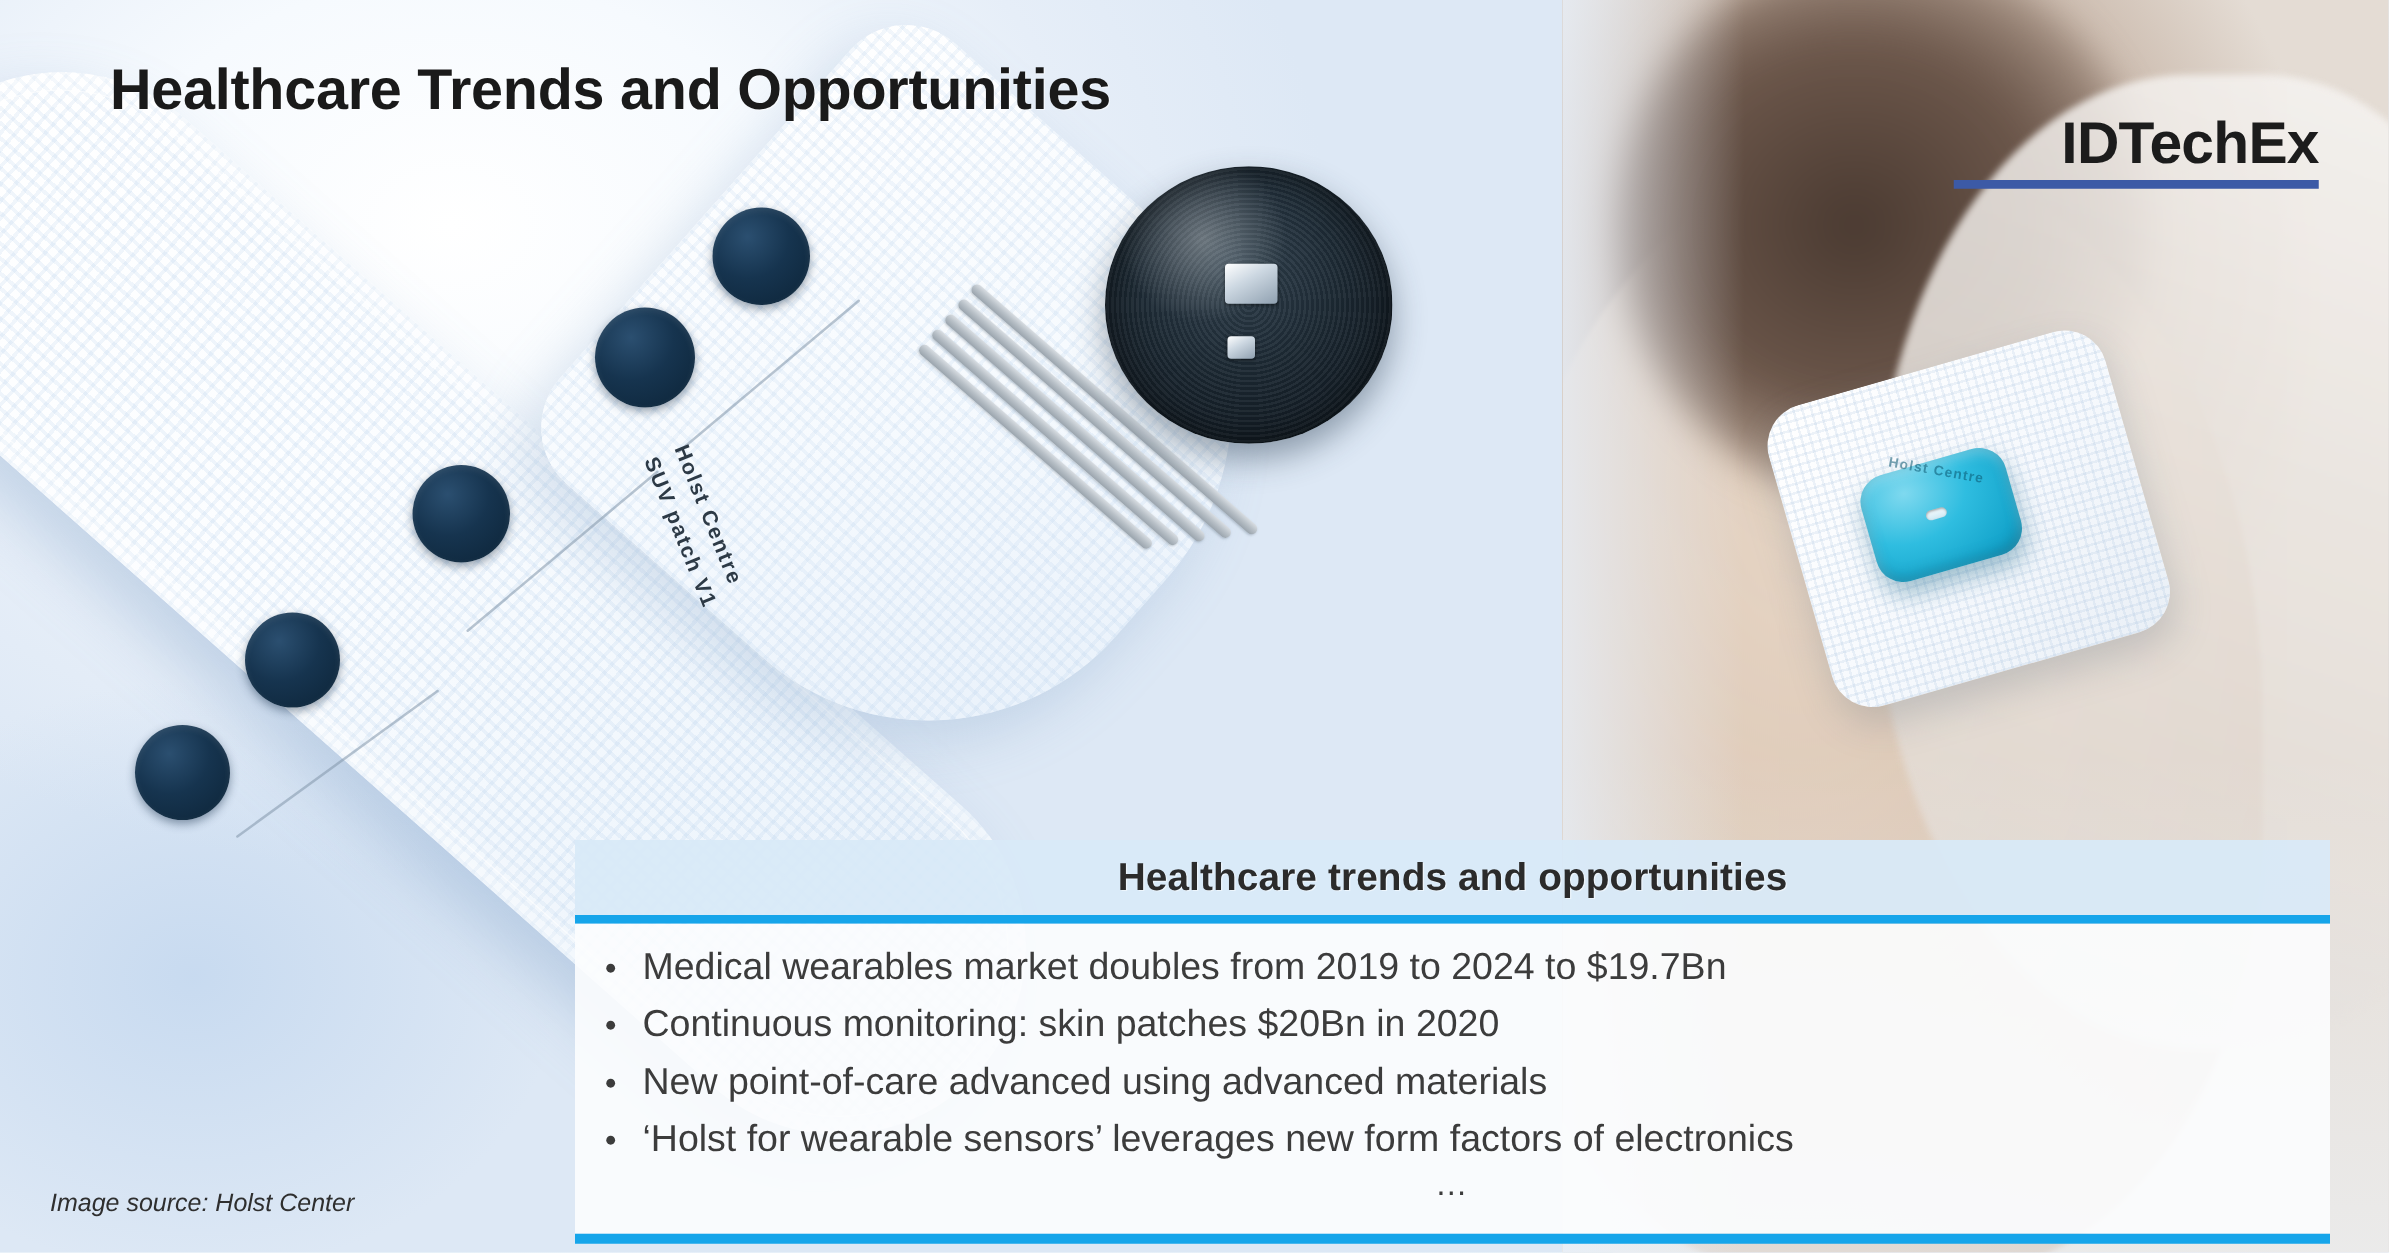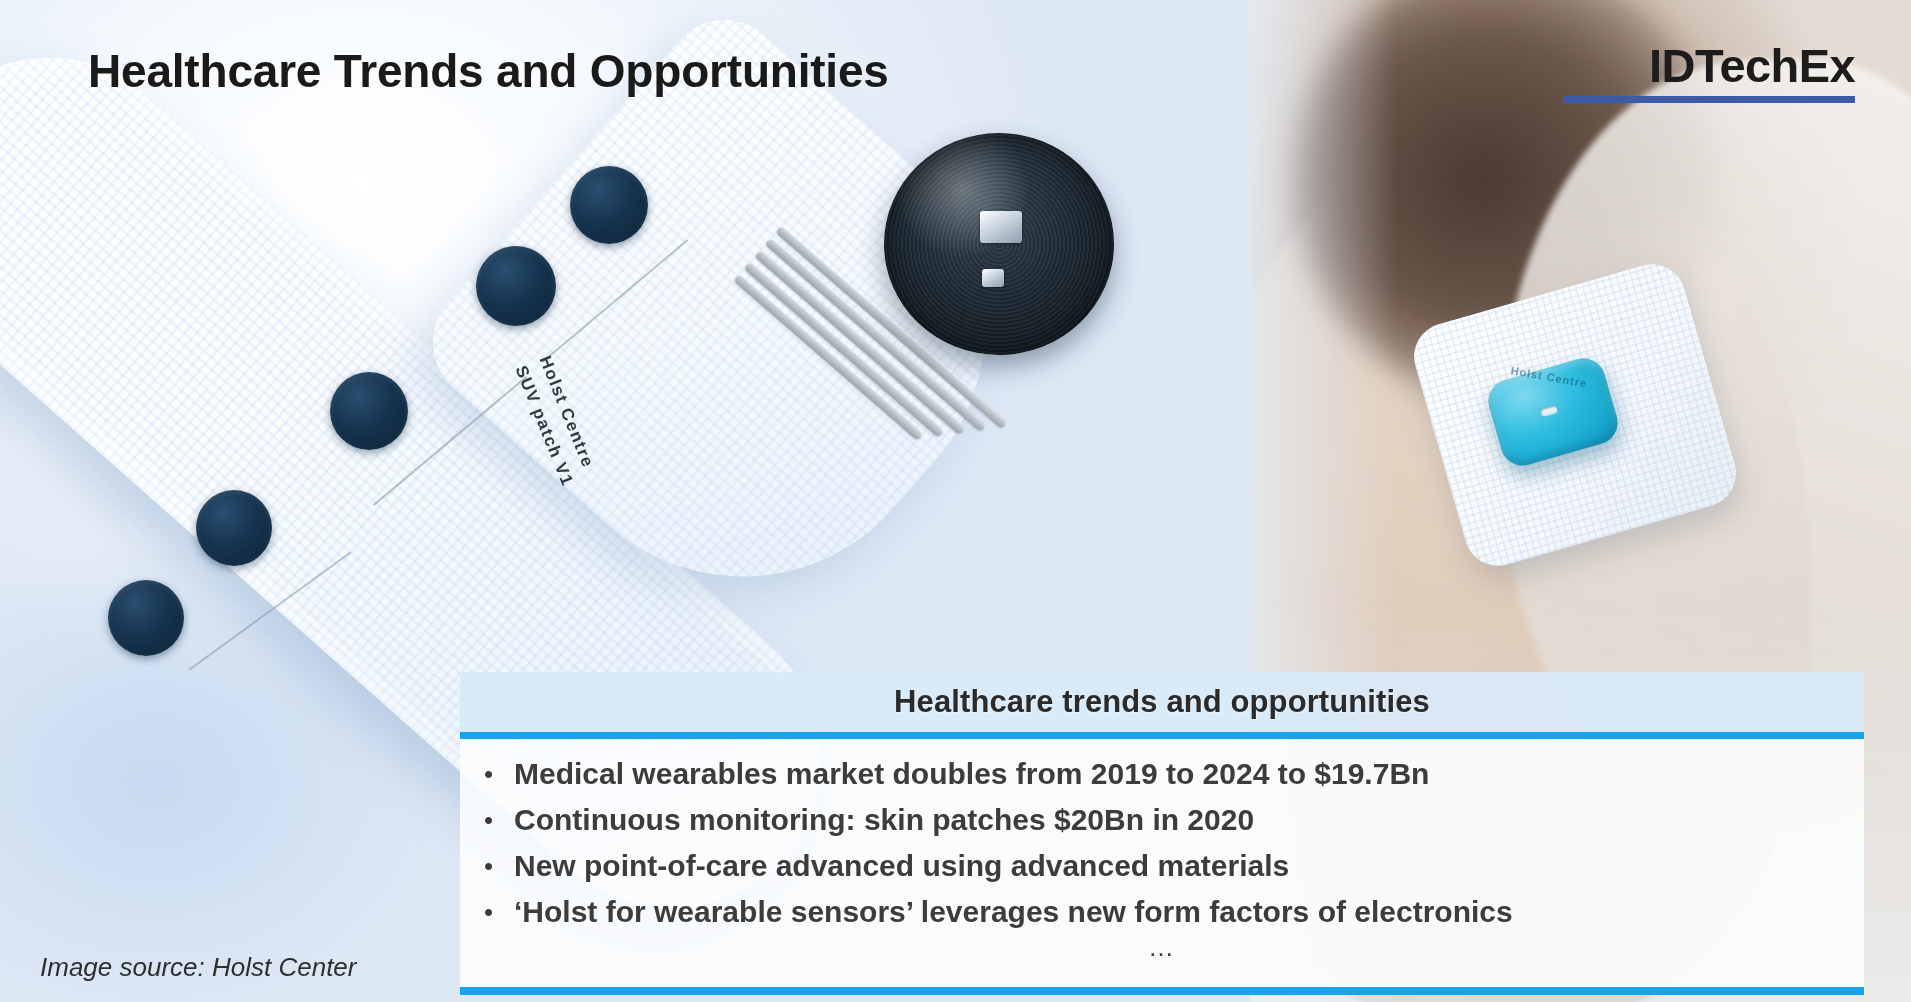--- a/index.html
+++ b/index.html
@@ -141,21 +141,21 @@
   }
 
   
   .slide-title{
     position:absolute;left:88px;top:44px;
     font-size:46px;font-weight:bold;color:#1a1a1a;letter-spacing:-.2px;white-space:nowrap;
     text-shadow:1px 1px 0 rgba(255,255,255,.55);
   }
   .logo-wrap{position:absolute;right:56px;top:42px;text-align:right;}
   .logo-text{
-    font-size:47px;font-weight:bold;color:#1c1c1c;letter-spacing:-.6px;line-height:1;
+    font-size:47px;font-weight:bold;color:#1c1c1c;letter-spacing:-.6px;line-height:1;margin-top:48px;
   }
   .logo-rule{margin-top:7px;height:7px;width:292px;background:#3c5aa6;}
 
   
   .content-box{
     position:absolute;left:460px;top:672px;width:1404px;height:323px;
   }
   .box-head{
     height:60px;background:rgba(216,233,247,.93);
     display:flex;align-items:center;justify-content:center;
@@ -171,29 +171,29 @@
     padding:12px 0 0 0;height:calc(323px - 60px - 7px - 8px);box-sizing:border-box;
   }
   ul.bullets{margin:0;padding:0;list-style:none;}
   ul.bullets li{
     display:flex;align-items:flex-start;
     font-size:30px;color:#3c3c3c;line-height:44px;padding:1px 0 1px 24px;
   }
   ul.bullets li .dot{
     width:30px;flex:0 0 30px;font-size:26px;line-height:44px;color:#3c3c3c;text-align:left;
   }
-  ul.bullets li .txt{flex:1;font-weight:bold;}
+  ul.bullets li .txt{flex:1;}
   .ellipsis{
     text-align:center;font-size:26px;color:#3c3c3c;line-height:20px;margin-top:2px;letter-spacing:2px;
   }
 
   
   .caption{
     position:absolute;left:40px;top:952px;
-    font-size:26px;font-style:italic;color:#2f2f2f;
+    font-size:20px;font-style:italic;color:#2f2f2f;
   }
 </style>
 </head>
 <body>
 
 <div id="slide">
 
   <div class="photo-left">
     <div class="haze"></div>
 

